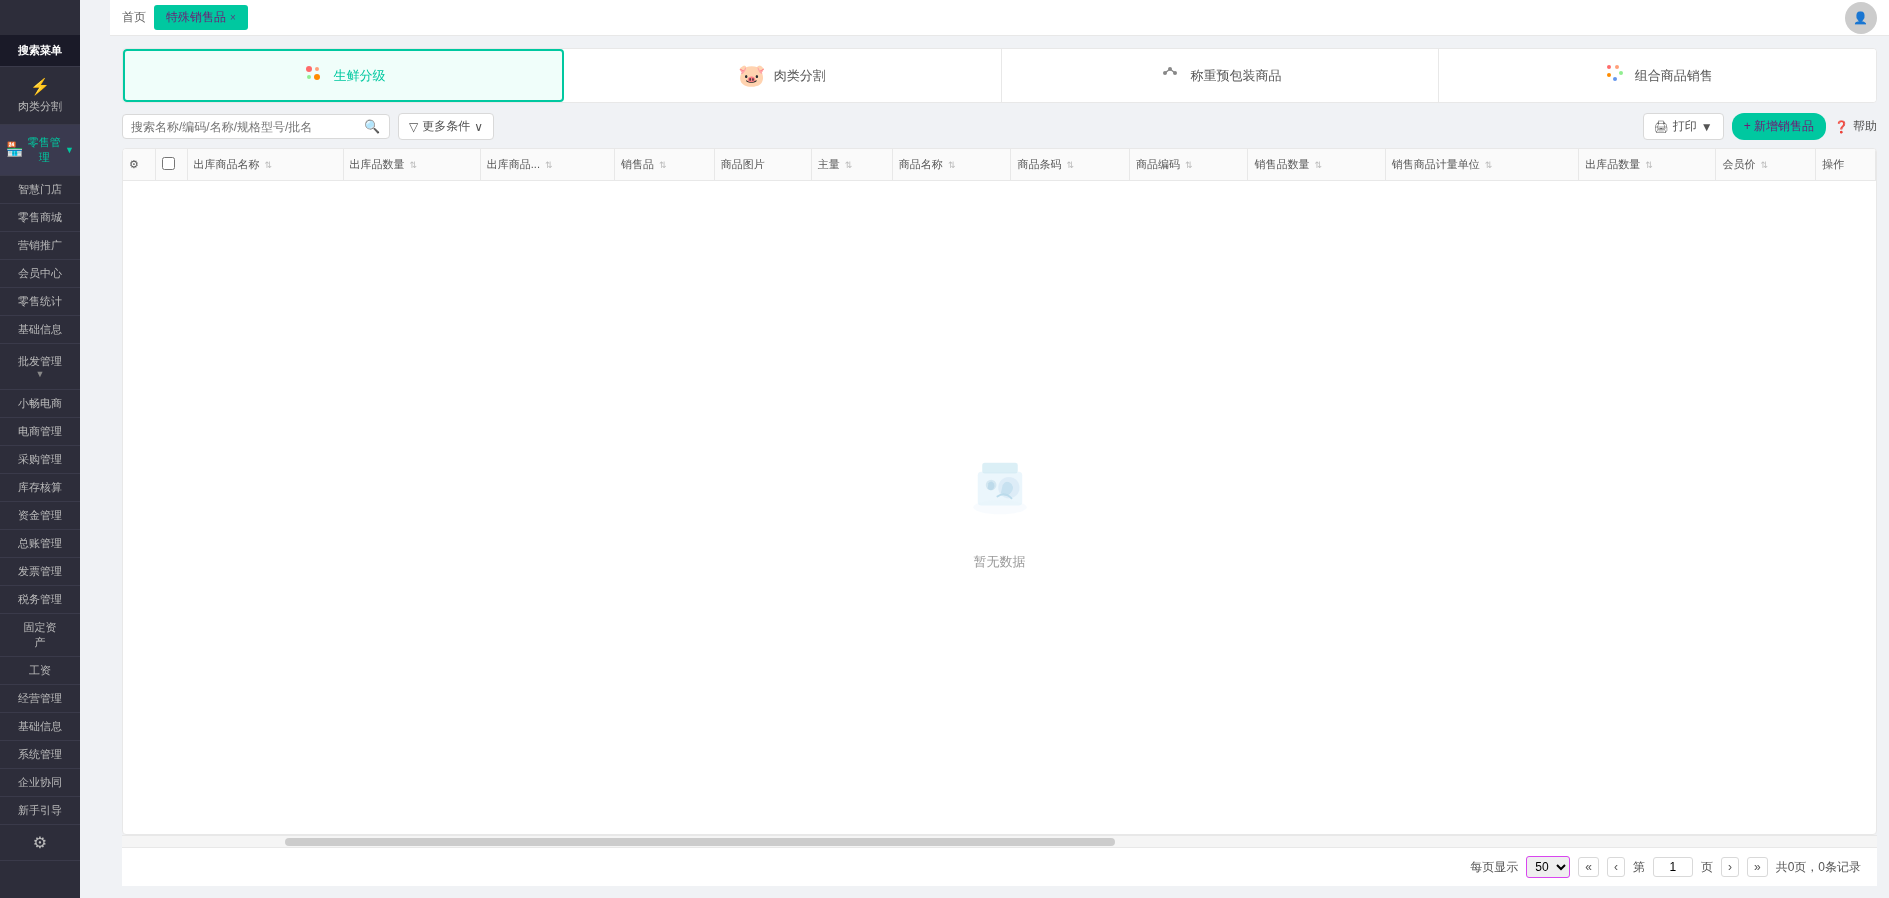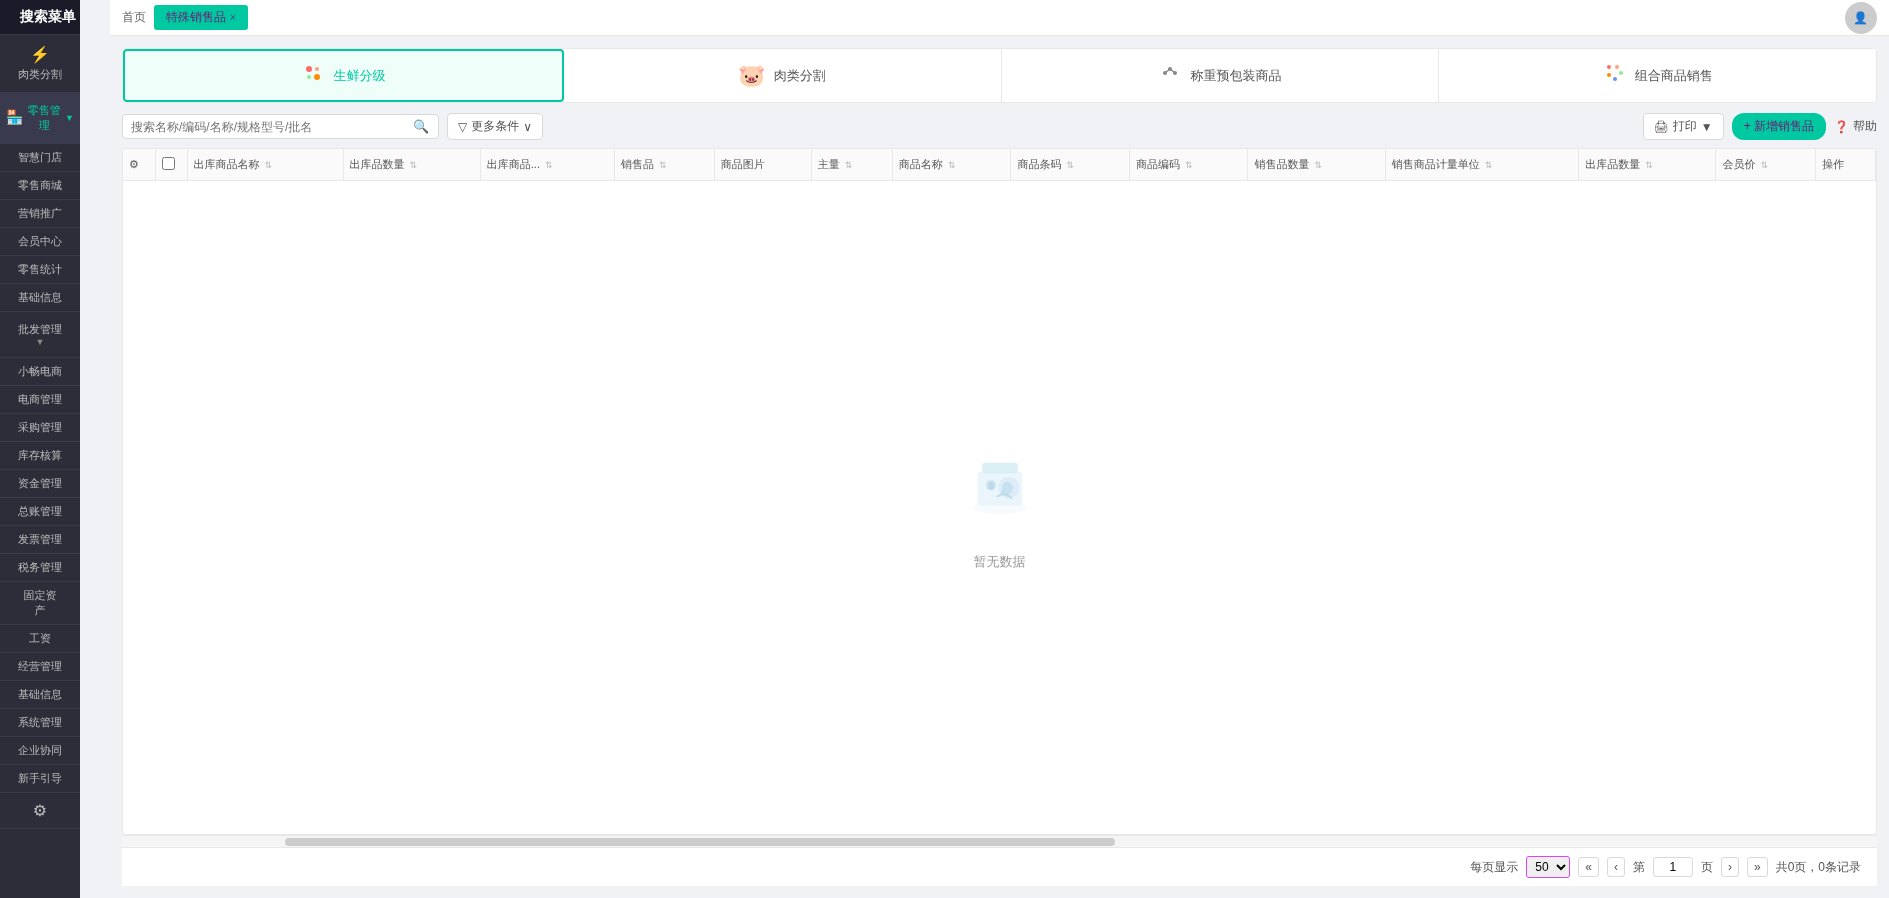--- a/index.html
+++ b/index.html
@@ -13,26 +13,27 @@
       display: flex;
       flex-direction: column;
       flex-shrink: 0;
       height: 100%;
       overflow-y: auto;
       overflow-x: hidden;
     }
     .sidebar-logo {
       background: #1a1a28;
       color: #fff;
-      text-align: right;
+      text-align: center;
       padding: 8px 4px;
-      font-size: 14px;
+      font-size: 11px;
       font-weight: bold;
       cursor: pointer;
       border-bottom: 1px solid #3a3a4a;
+      margin-top: 35px;
     }
     .sidebar-item {
       display: flex;
       flex-direction: column;
       align-items: center;
       padding: 10px 4px;
       cursor: pointer;
       color: #bbb;
       font-size: 11px;
       text-align: center;
@@ -140,21 +141,21 @@
       align-items: center;
       gap: 8px;
     }
     .search-box {
       display: flex;
       align-items: center;
       border: 1px solid #d9d9d9;
       border-radius: 4px;
       padding: 4px 8px;
       background: #fff;
-      width: 317px;
+      width: 268px;
     }
     .search-box input {
       border: none;
       outline: none;
       font-size: 12px;
       color: #333;
       width: 100%;
     }
     .search-icon-btn {
       color: #999;

